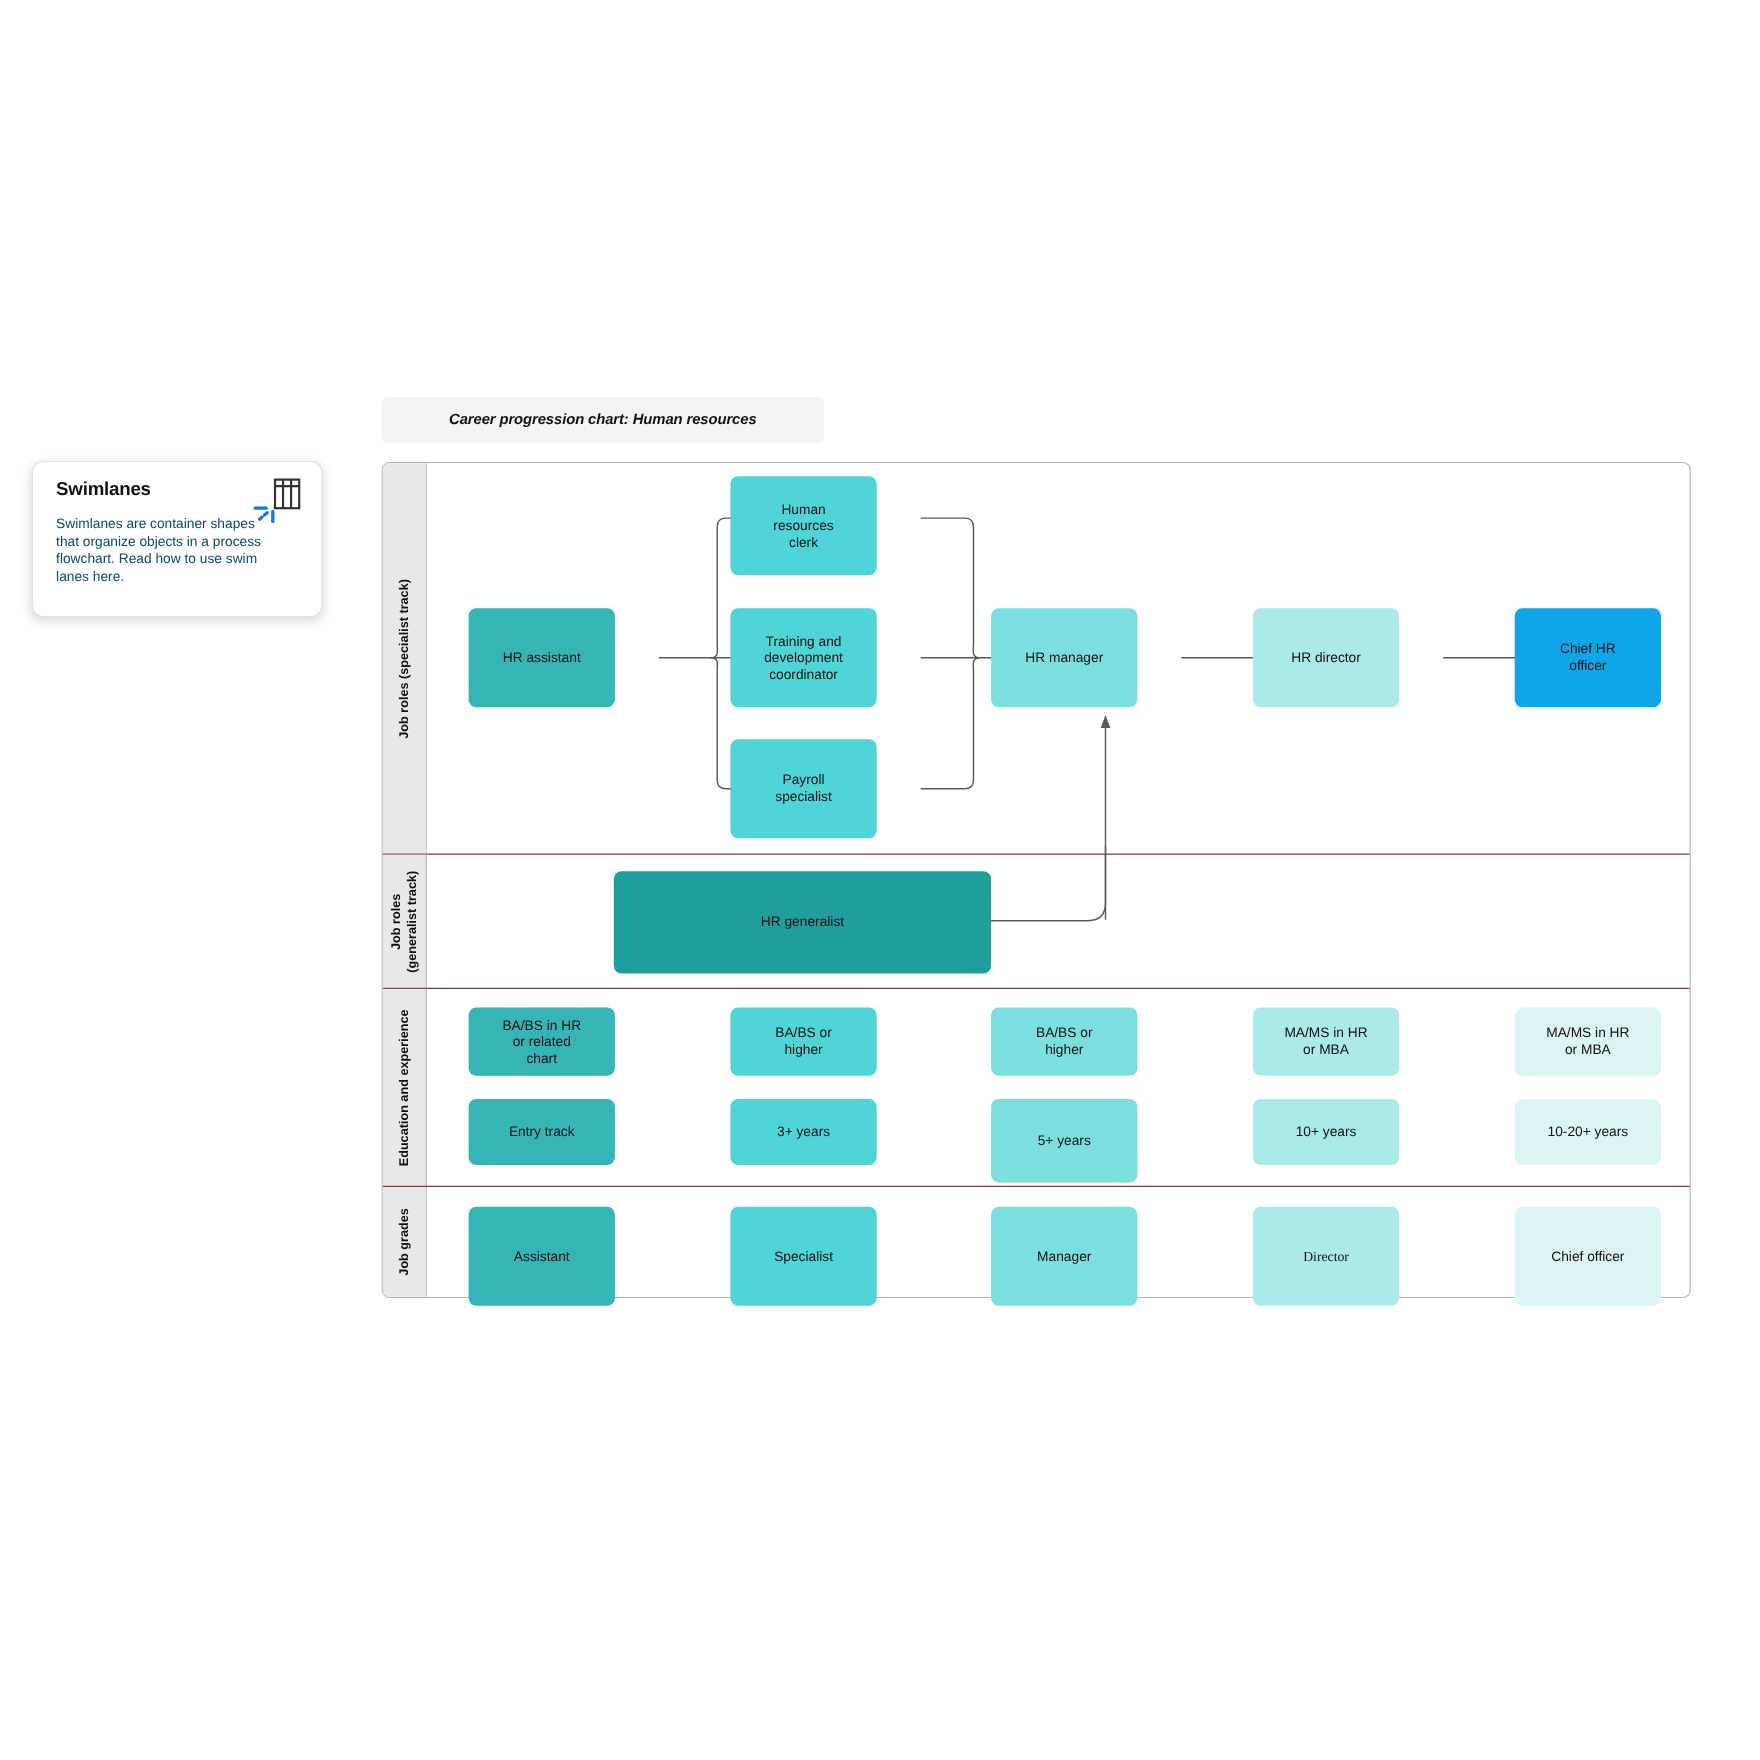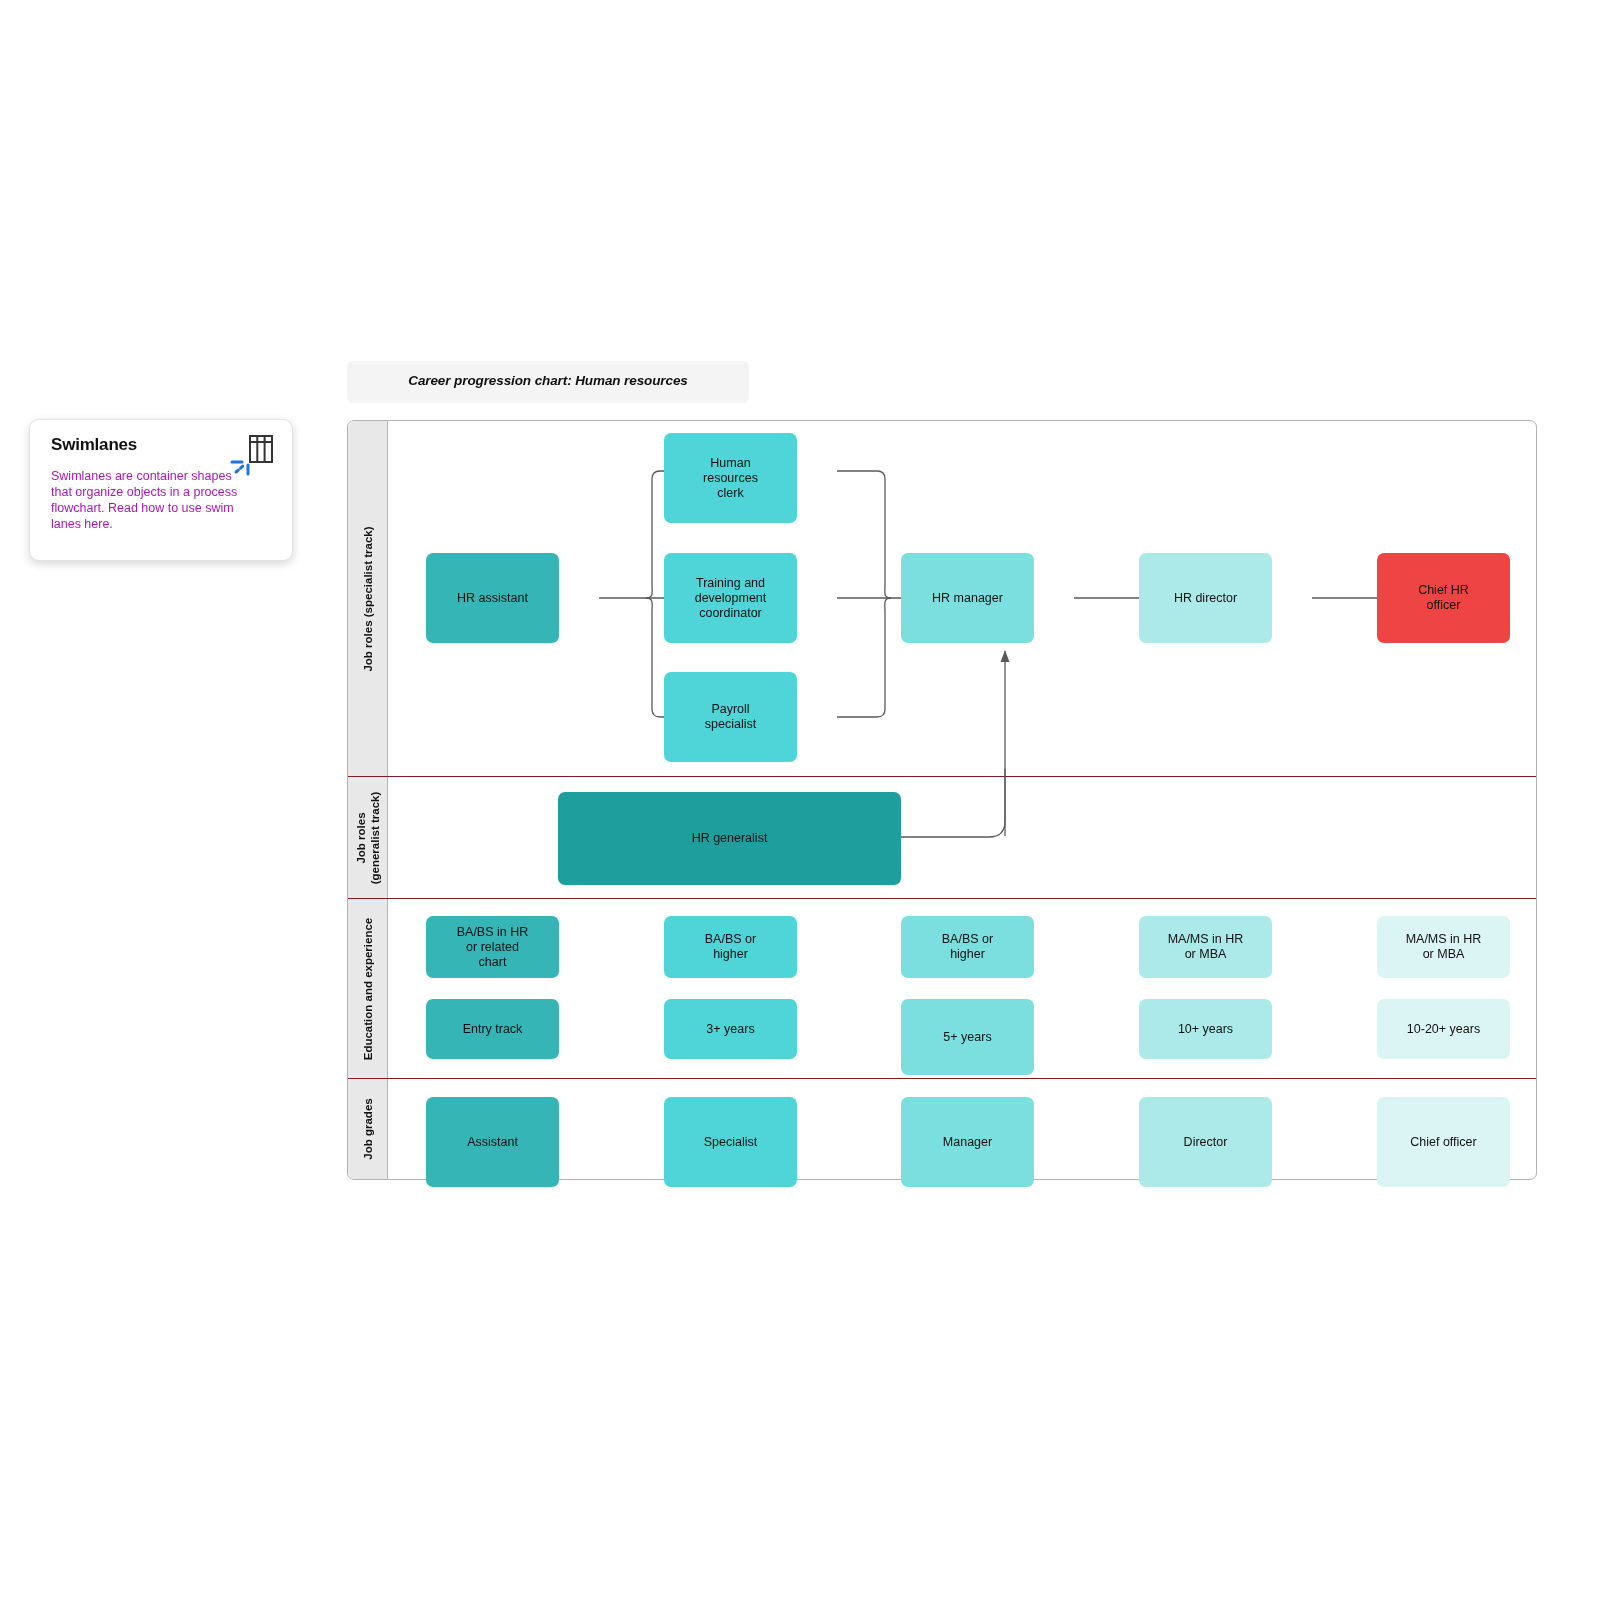--- a/index.html
+++ b/index.html
@@ -36,21 +36,21 @@
     color: #111111;
     letter-spacing: -0.2px;
   }
   #info-card .card-body {
     position: absolute;
     left: 21px;
     top: 48px;
     width: 188px;
     font-size: 12.5px;
     line-height: 16px;
-    color: #a21caf;
+    color: #0c4a6e;
   }
   #info-card .card-icon {
     position: absolute;
     right: 18px;
     top: 14px;
     width: 44px;
     height: 46px;
   }
 
   
@@ -231,21 +231,21 @@
       </div>
 
       <div class="node" style="left:513px;top:132px;width:133px;height:90px;background:#7CDFDF;">
         <span>HR manager</span>
       </div>
 
       <div class="node" style="left:751px;top:132px;width:133px;height:90px;background:#ACE9E9;">
         <span>HR director</span>
       </div>
 
-      <div class="node" style="left:989px;top:132px;width:133px;height:90px;background:#ef4444;">
+      <div class="node" style="left:989px;top:132px;width:133px;height:90px;background:#0ea5e9;">
         <span>Chief HR officer</span>
       </div>
     </div>
   </div>
 
   <div class="lane" id="lane-1" style="top:355px;height:122px;">
     <div class="lane-header">
       <div class="lane-header-label" style="white-space:pre;">Job roles
 (generalist track)</div>
     </div>
@@ -307,21 +307,21 @@
     <div class="lane-body">
       <div class="node" style="left:38px;top:18px;width:133px;height:90px;background:#35B5B5;">
         <span>Assistant</span>
       </div>
       <div class="node" style="left:276px;top:18px;width:133px;height:90px;background:#4FD4D8;">
         <span>Specialist</span>
       </div>
       <div class="node" style="left:513px;top:18px;width:133px;height:90px;background:#7CDFDF;">
         <span>Manager</span>
       </div>
-      <div class="node" style="left:751px;top:18px;width:133px;height:90px;background:#ACE9E9;">
+      <div class="node" style="left:751px;top:18px;width:133px;height:90px;background:#ACE9E9;font-family:Liberation Serif, serif;">
         <span>Director</span>
       </div>
       <div class="node" style="left:989px;top:18px;width:133px;height:90px;background:#DBF4F4;">
         <span>Chief officer</span>
       </div>
     </div>
   </div>
 
 </div>
 

